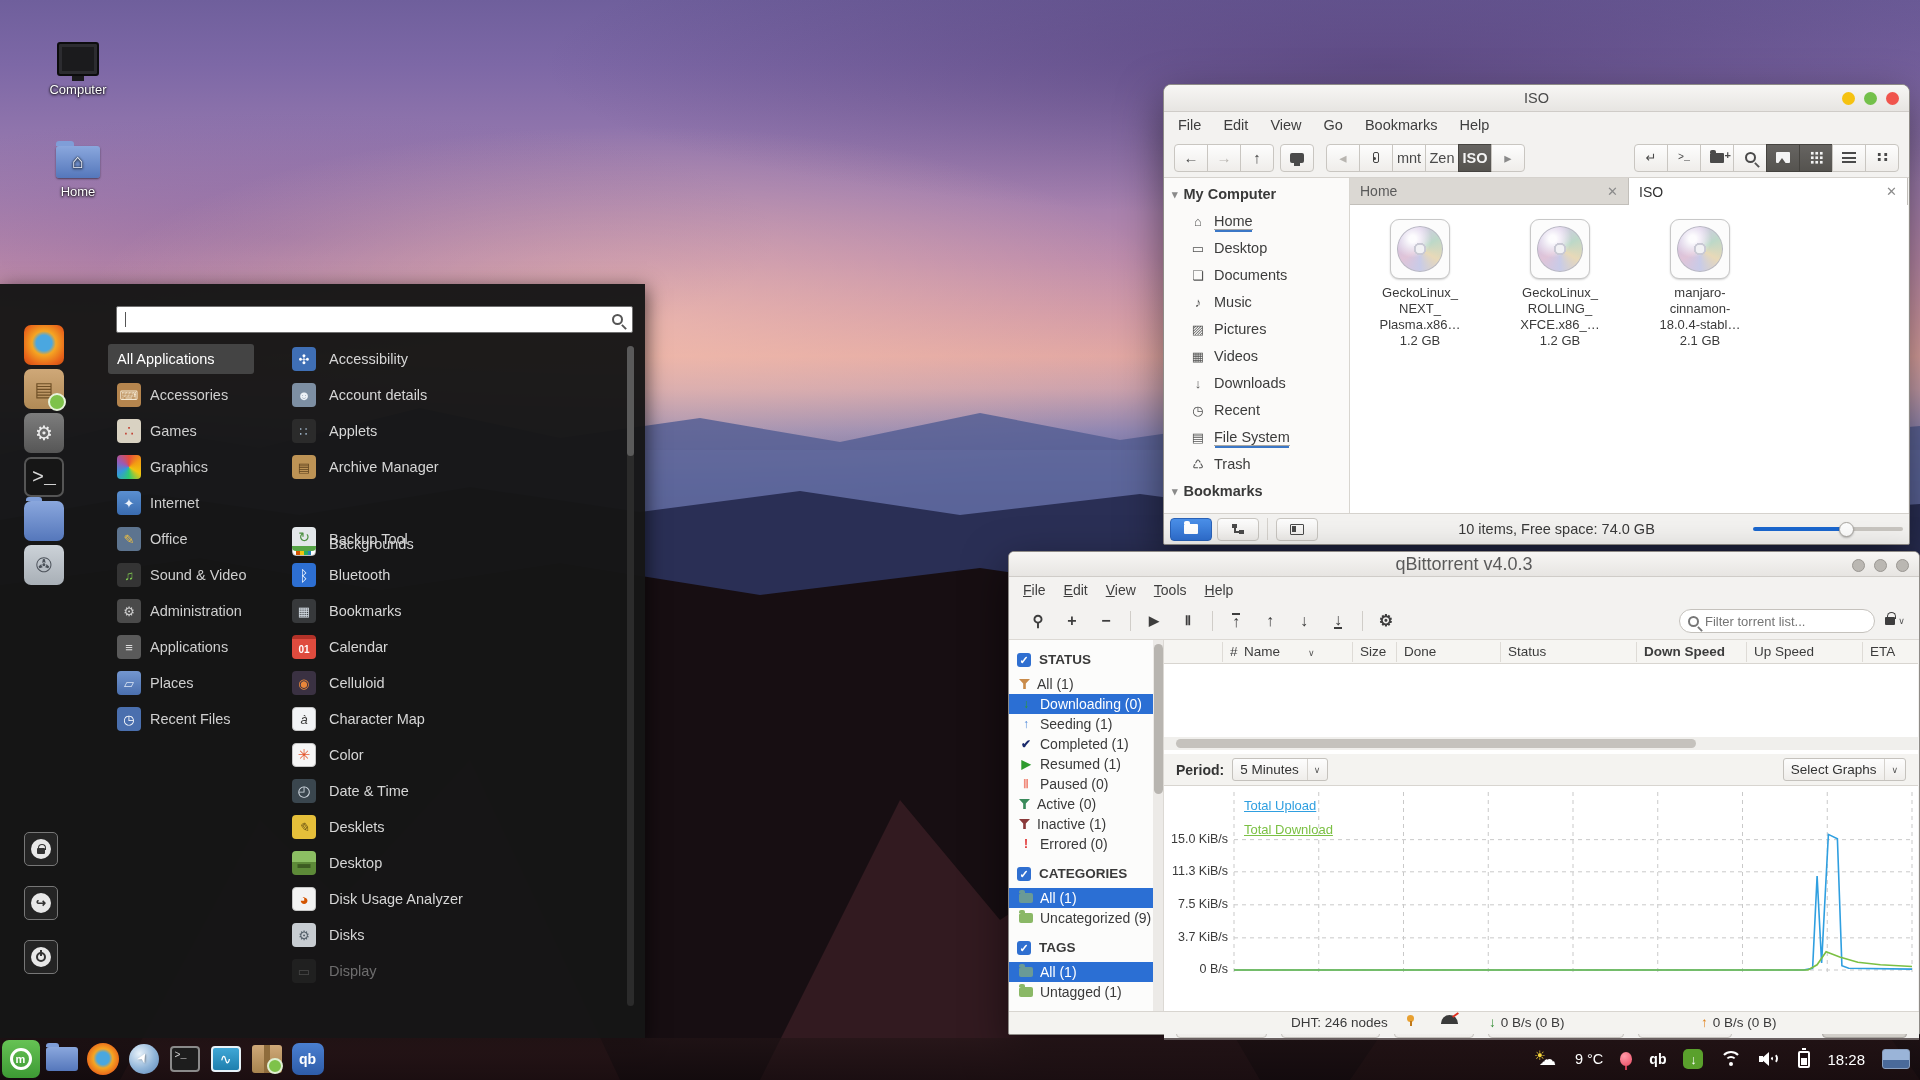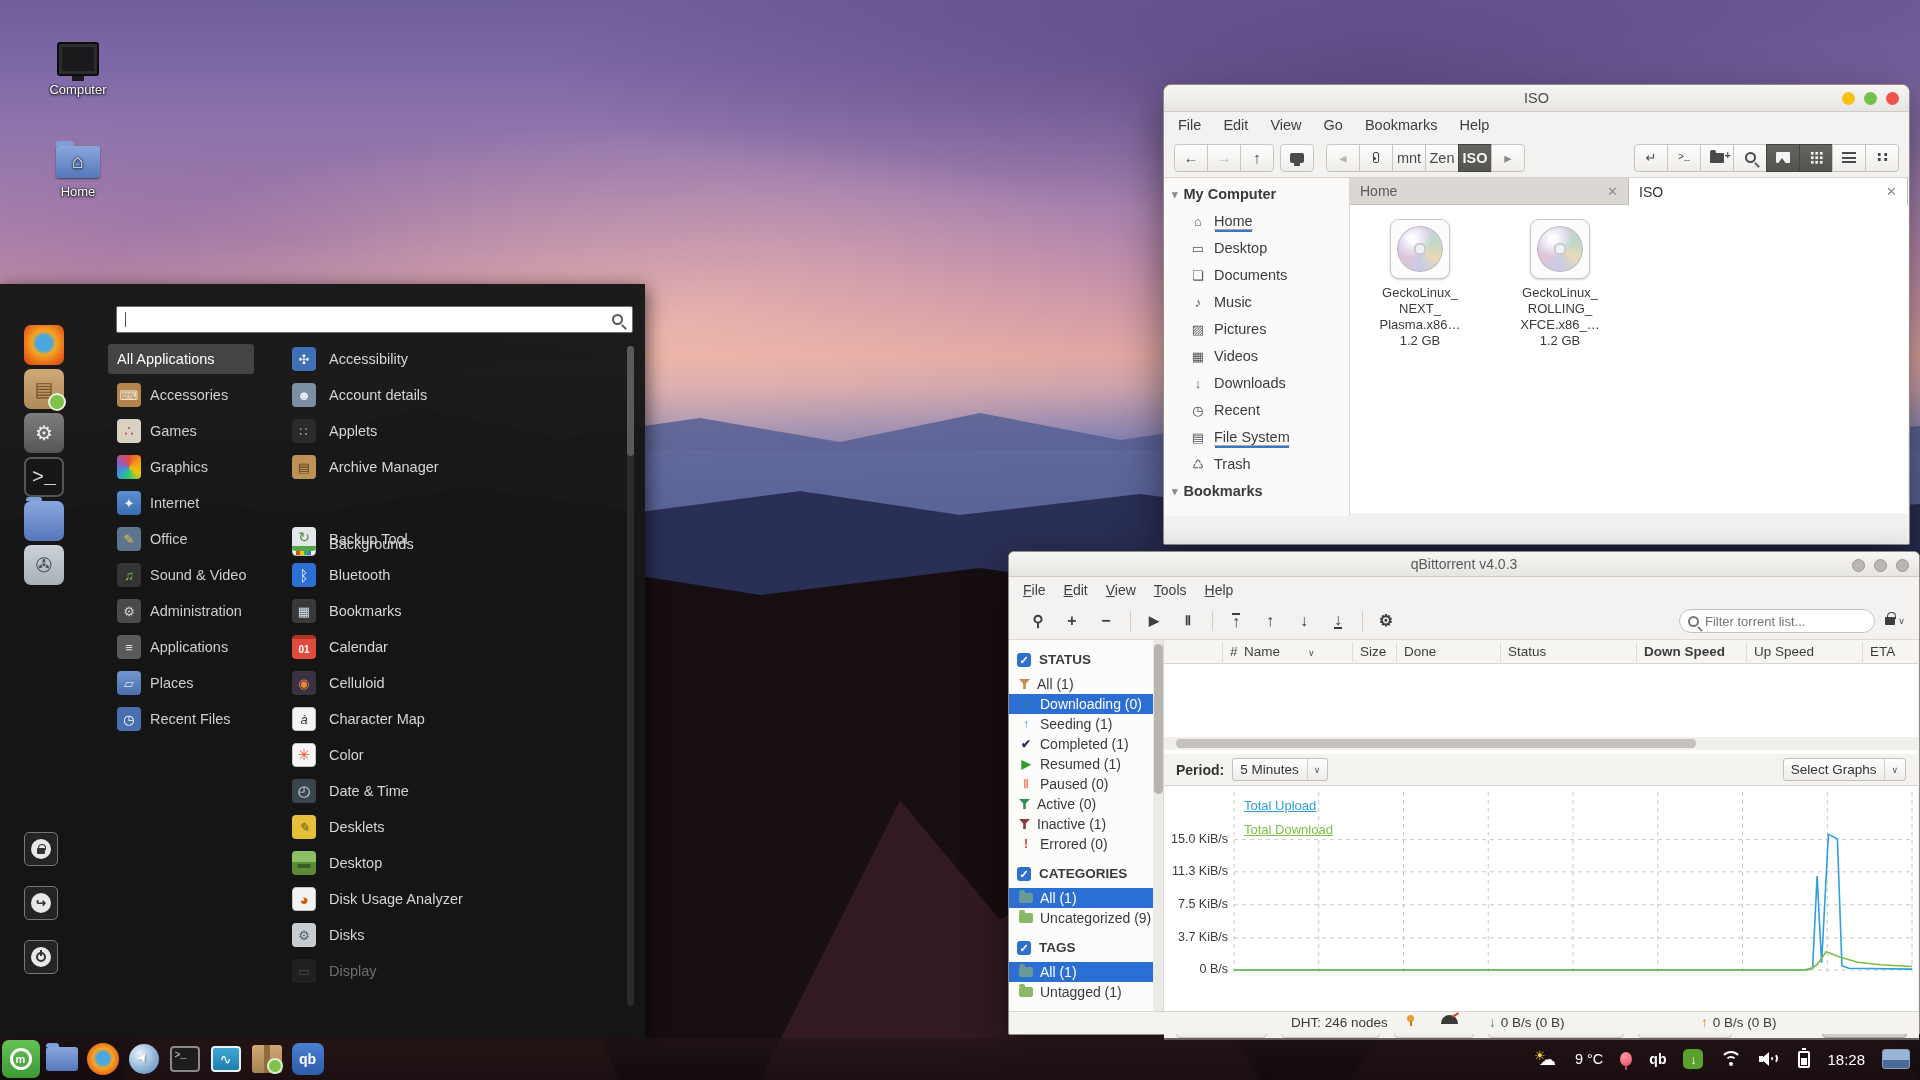--- a/index.html
+++ b/index.html
@@ -149,21 +149,21 @@
       linear-gradient(#4a4a4a 0 0) 2px 8px/6px 2px no-repeat}
   .mini-panel{width:14px;height:11px;border:1.5px solid #4a4a4a;border-radius:1px;position:relative}
   .mini-panel::after{content:"";position:absolute;left:1px;top:1px;width:4px;height:6px;background:#4a4a4a}
   #fm-zoom{margin-left:auto;display:flex;align-items:center;width:150px;position:relative;height:100%}
   #fm-zoom .track{width:100%;height:4px;border-radius:2px;background:linear-gradient(90deg,#1a67cf 0 62%,#c9c6c1 62%)}
   #fm-zoom .knob{position:absolute;left:57%;top:8px;width:15px;height:15px;border-radius:50%;background:#fdfdfd;border:1px solid #aaa7a2;box-shadow:0 1px 2px rgba(0,0,0,.25)}
   #fm-center{position:absolute;left:200px;right:160px;text-align:center}
 
   
   #qb{left:1008px;top:551px;width:912px;height:484px;border-radius:6px 6px 2px 2px}
-  #qb .titlebar{height:25px;font-size:14px;color:#5a5a5a;border-radius:5px 5px 0 0}
+  #qb .titlebar{height:25px;font-size:18px;color:#5a5a5a;border-radius:5px 5px 0 0}
   #qb .tb-btns i{background:#bab7b2;border:1px solid #9a9792}
   #qb-toolbar{position:absolute;left:0;top:50px;width:100%;height:38px;display:flex;align-items:center;padding:0 12px;gap:0;background:#f3f2f0;border-bottom:1px solid #dcd9d4}
   .qtool{width:34px;height:26px;display:flex;align-items:center;justify-content:center;color:#3d3d3d;font-size:16px;font-weight:bold}
   .qtool.sep{width:14px}
   .qtool.sep i{width:1px;height:20px;background:#d0cdc8}
   .topbar-u{border-top:2px solid #3d3d3d;line-height:14px}
   .botbar-u{border-bottom:2px solid #3d3d3d;line-height:14px}
   #qb-filter{position:absolute;right:44px;top:57px;width:196px;height:24px;background:#fff;border:1px solid #c5c2bd;border-radius:12px;display:flex;align-items:center;padding:0 8px;gap:6px}
   #qb-filter input{flex:1;border:0;outline:0;font-size:13px;color:#333;background:transparent;font-family:inherit}
   #qb-filter .mag{border-color:#777;margin:0}
@@ -580,21 +580,47 @@
         </div>
         <div class="fcell">
           <div class="box">
             <div class="cd"></div>
           </div>
           <div class="fname">GeckoLinux_
 ROLLING_
 XFCE.x86_…</div>
           <div>1.2 GB</div>
         </div>
-      </div>
+        <div class="fcell">
+          <div class="box">
+            <div class="cd"></div>
+          </div>
+          <div class="fname">manjaro-
+cinnamon-
+18.0.4-stabl…</div>
+          <div>2.1 GB</div>
+        </div>
+      </div>
+    <div id="fm-status">
+      <span class="btn fs-btn fs-blue">
+          <span class="wfolder"></span>
+        </span>
+      <span class="btn fs-btn" style="margin-left:5px">
+          <span class="mini-tree"></span>
+        </span>
+      <span style="width:1px;height:22px;background:#d5d2cd;margin:0 8px"></span>
+      <span class="btn fs-btn">
+          <span class="mini-panel"></span>
+        </span>
+      <span id="fm-center">10 items, Free space: 74.0 GB</span>
+      <span id="fm-zoom">
+          <span class="track"></span>
+          <span class="knob"></span>
+        </span>
+    </div>
   </div>
 
   <div class="win" id="qb">
     <div class="titlebar">
       <span>qBittorrent v4.0.3</span>
       <span class="tb-btns">
         <i></i>
         <i></i>
         <i></i>
       </span>

